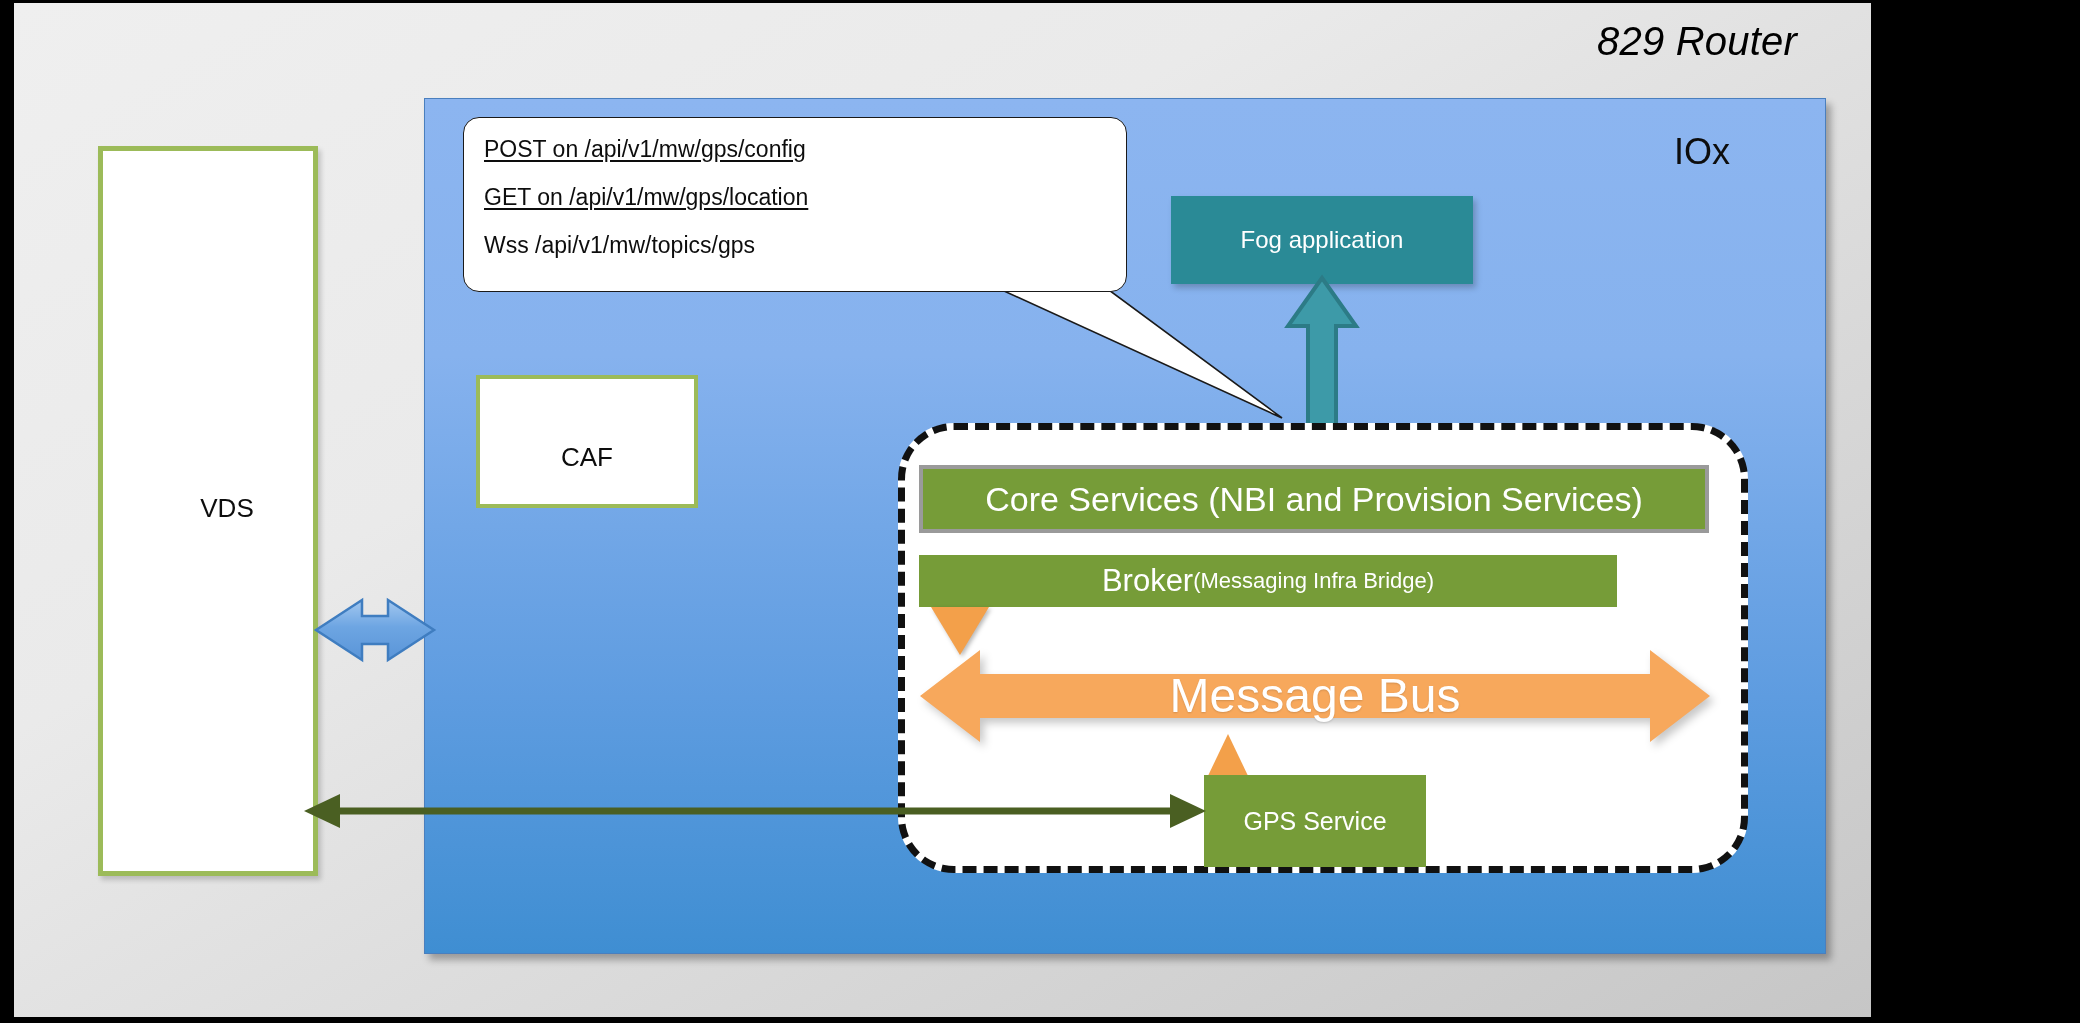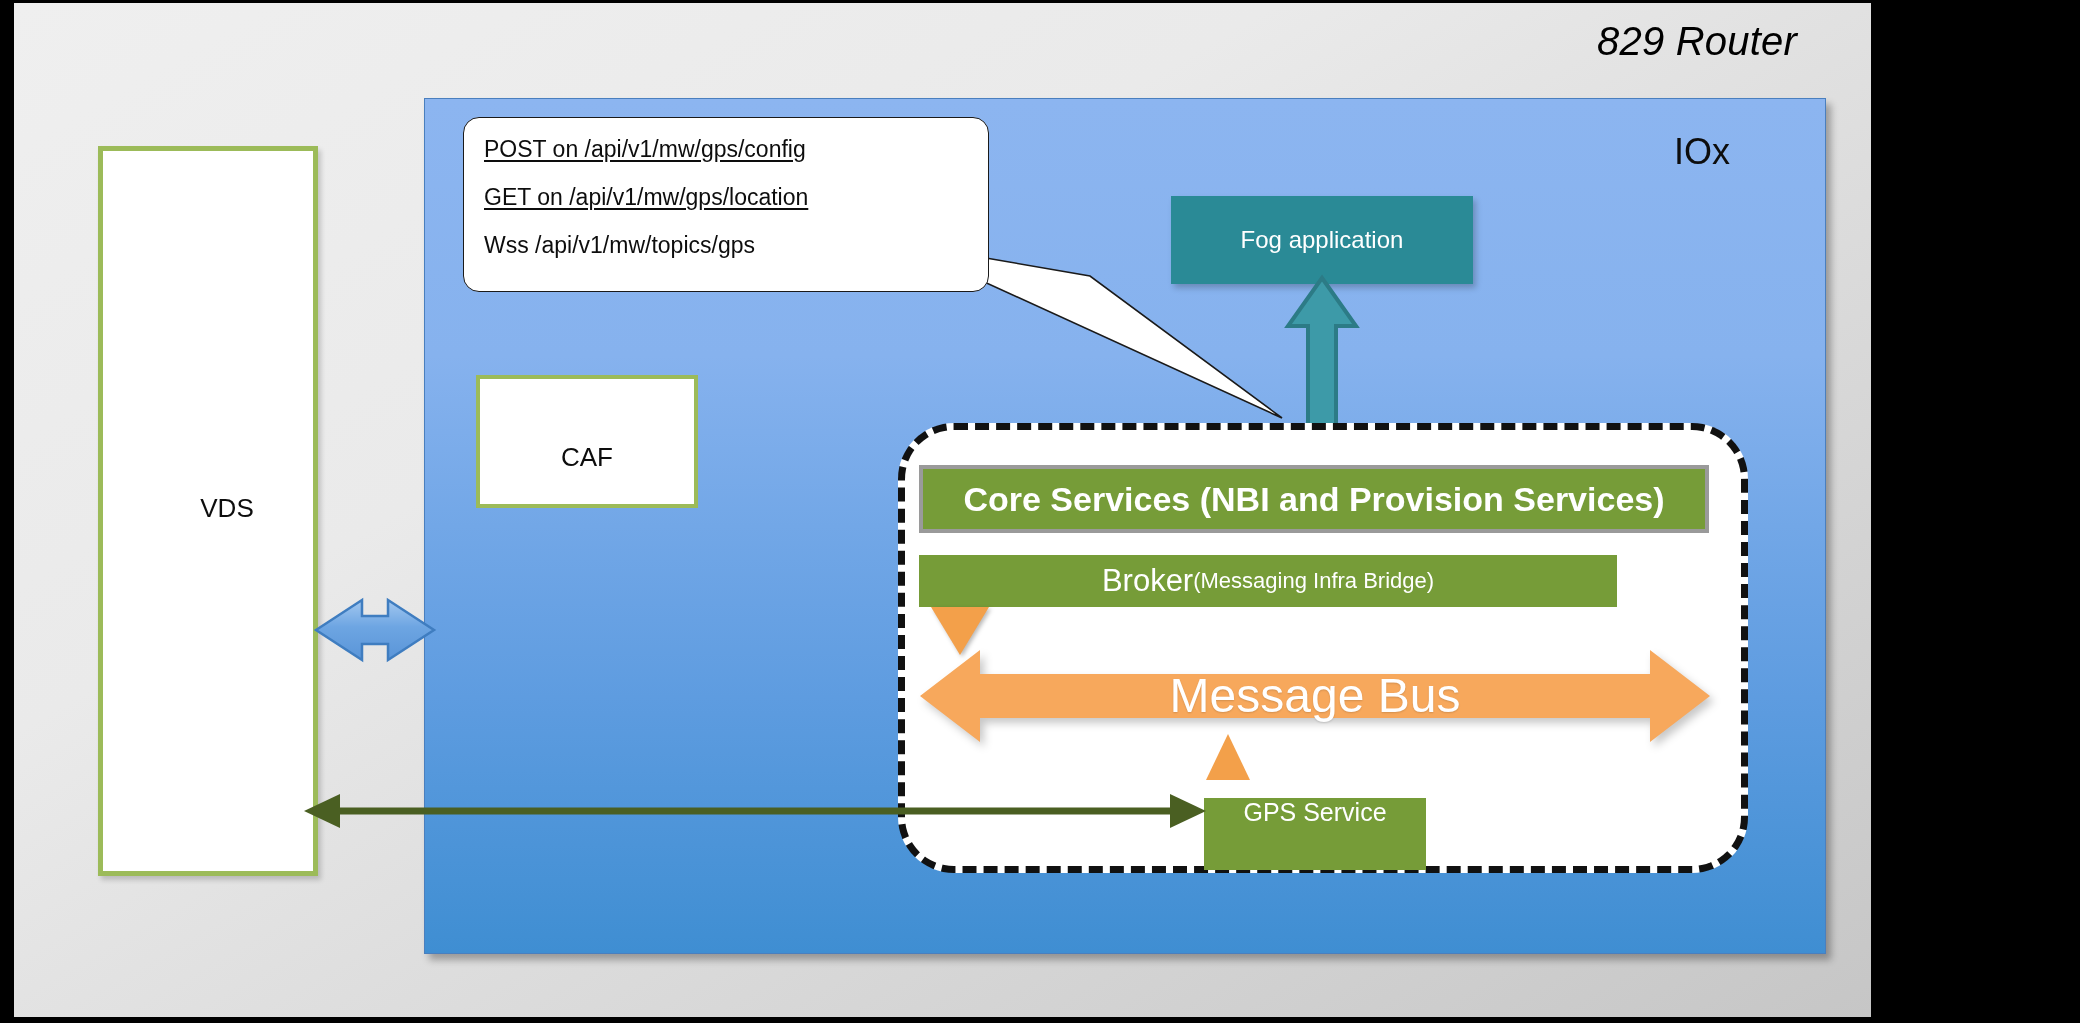--- a/index.html
+++ b/index.html
@@ -30,21 +30,21 @@
   #vds-label{position:absolute;left:84px;top:490px;width:220px;text-align:center;
        font-size:26px;color:#0d0d0d;margin-left:19px;}
 
   
   #caf{position:absolute;left:462px;top:372px;width:222px;height:133px;
        background:#fff;border:4px solid #9cbb59;box-sizing:border-box;}
   #caf-label{position:absolute;left:462px;top:422px;width:222px;text-align:center;
        font-size:26px;color:#0d0d0d;margin-top:17px;}
 
   
-  #callout{position:absolute;left:449px;top:114px;width:526px;height:175px;
+  #callout{position:absolute;left:449px;top:114px;width:664px;height:175px;
       background:#fff;border:1.6px solid #1a1a1a;border-radius:16px;
       box-sizing:border-box;padding:16px 0 0 20px;}
   #callout .line{font-size:23px;color:#0d0d0d;line-height:30px;
       display:inline-block;}
   #callout .u{text-decoration:underline;text-underline-offset:3px;}
   #callout .gap{height:18px;}
 
   
   #fog{position:absolute;left:1157px;top:193px;width:302px;height:88px;
       background:#2a8a96;border-radius:0;
@@ -54,21 +54,21 @@
 
   
   #dashed{position:absolute;left:884px;top:420px;width:850px;height:450px;
       background:#fff;border:7px dashed #111;border-radius:56px;
       box-sizing:border-box;}
 
   
   #core{position:absolute;left:905px;top:462px;width:790px;height:68px;
       background:#769c38;border:4px solid #9a9a9a;box-sizing:border-box;
       display:flex;align-items:center;justify-content:center;}
-  #core span{font-size:34px;color:#fff;font-weight:bold;}
+  #core span{font-size:34px;color:#fff;}
 
   #broker{position:absolute;left:905px;top:552px;width:698px;height:52px;
       background:#769c38;
       display:flex;align-items:center;justify-content:center;}
   #broker .big{font-size:31px;color:#fff;}
   #broker .small{font-size:22px;color:#fff;}
 
   
   .tri-down{position:absolute;width:0;height:0;
       border-left:29px solid transparent;border-right:29px solid transparent;
@@ -81,22 +81,22 @@
   #tri-gps{left:1192px;top:731px;}
 
   
   #msgbus{position:absolute;left:906px;top:645px;width:790px;height:96px;
       filter:drop-shadow(4px 5px 4px rgba(0,0,0,.22));}
   #msgbus svg{display:block;}
   #msgbus-label{position:absolute;left:906px;top:665px;width:790px;text-align:center;
       font-size:48px;color:#fff;text-shadow:0 1px 2px rgba(0,0,0,.15);}
 
   
-  #gps{position:absolute;left:1190px;top:795px;width:222px;height:72px;
-      background:#769c38;display:flex;align-items:flex-start;justify-content:center;}
+  #gps{position:absolute;left:1190px;top:772px;width:222px;height:92px;
+      background:#769c38;display:flex;align-items:center;justify-content:center;}
   #gps span{font-size:25px;color:#fff;}
 
   
   .ovl{position:absolute;left:0;top:0;width:1857px;height:1014px;
        pointer-events:none;}
 </style>
 </head>
 <body>
 
 <div id="slide">

